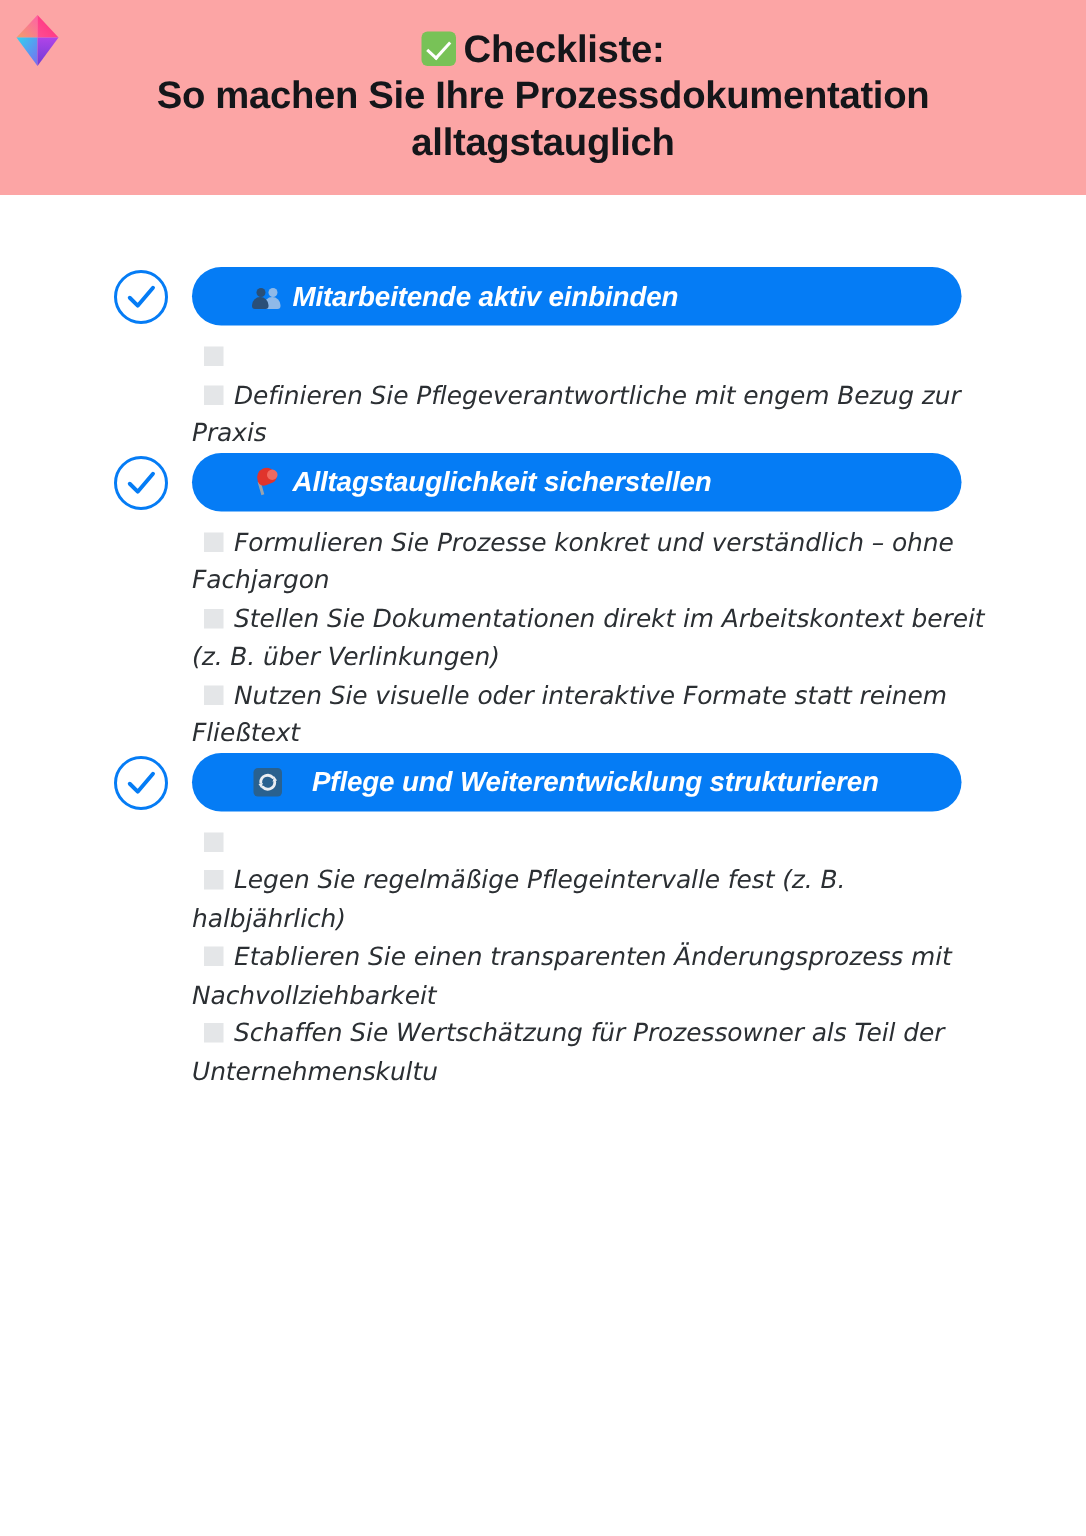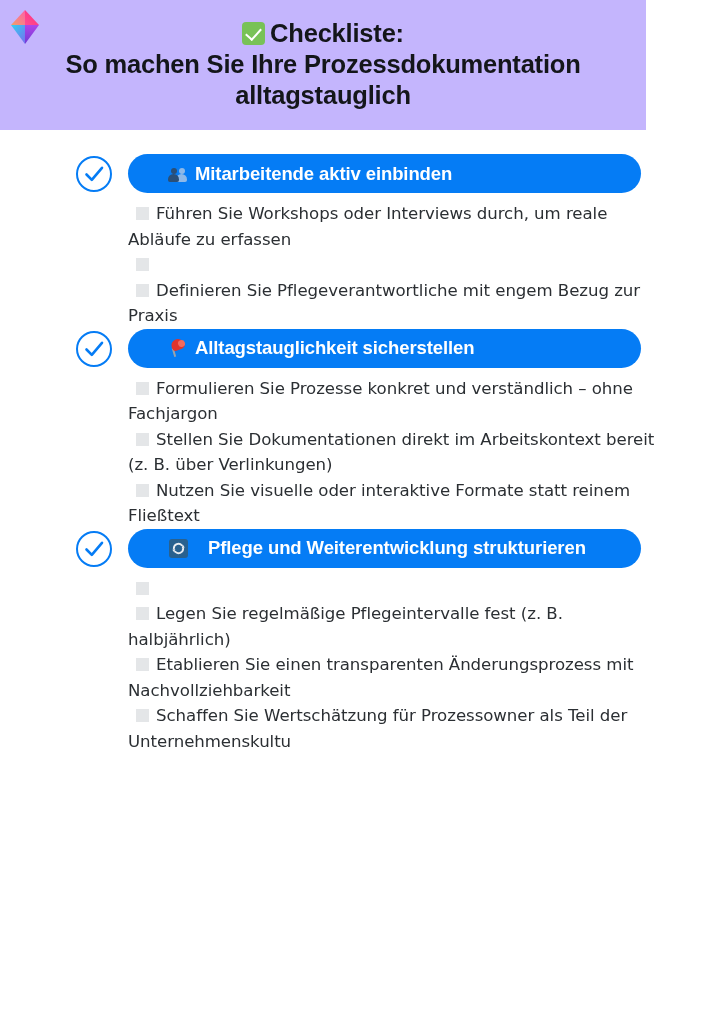--- a/index.html
+++ b/index.html
@@ -12,23 +12,23 @@
   body {
     font-family: "Liberation Sans", "DejaVu Sans", sans-serif;
     background: #ffffff;
     position: relative;
     overflow: hidden;
   }
 
   
   .header-band {
     position: relative;
-    width: 646px;
+    width: 724px;
     height: 130px;
-    background: #c4b5fd;
+    background: #fca5a5;
     padding-top: 18px;
   }
 
   .brand-logo {
     position: absolute;
     left: 8px;
     top: 8px;
     width: 34px;
     height: 38px;
   }
@@ -64,21 +64,22 @@
     width: 7px;
     height: 13px;
     border: solid #ffffff;
     border-width: 0 2.8px 2.8px 0;
     transform: rotate(42deg);
   }
 
   
   .content {
     position: relative;
-    padding-top: 24px;
+    padding-top: 48px;
+    font-style: italic;
   }
 
   .section {
     position: relative;
     padding-left: 128px;
     padding-right: 60px;
   }
 
   .section + .section { }
 
@@ -258,21 +259,20 @@
       <span class="hdr-emoji">
         <span class="emoji-people">
           <span class="p p-back"></span>
           <span class="p p-front"></span>
         </span>
       </span>
       <span class="section-title">Mitarbeitende aktiv einbinden</span>
     </div>
 
     <div class="section-body">
-      <span class="item-line"><span class="box-glyph"></span><span>Führen Sie Workshops oder Interviews durch, um reale Abläufe zu erfassen</span></span>
       <span class="item-line"><span class="box-glyph"></span></span>
       <span class="item-line"><span class="box-glyph"></span><span>Definieren Sie Pflegeverantwortliche mit engem Bezug zur Praxis</span></span>
     </div>
   </section>
 
   <section class="section">
     <span class="check-circle">
       <svg width="40" height="40" viewBox="0 0 40 40" xmlns="http://www.w3.org/2000/svg">
         <circle cx="20" cy="20" r="17" fill="none" stroke="#057cf5" stroke-width="2"></circle>
         <path d="M12.5 20.5 L17.8 25.8 L28 13.8" fill="none" stroke="#057cf5" stroke-width="2.6" stroke-linecap="round" stroke-linejoin="round"></path>

